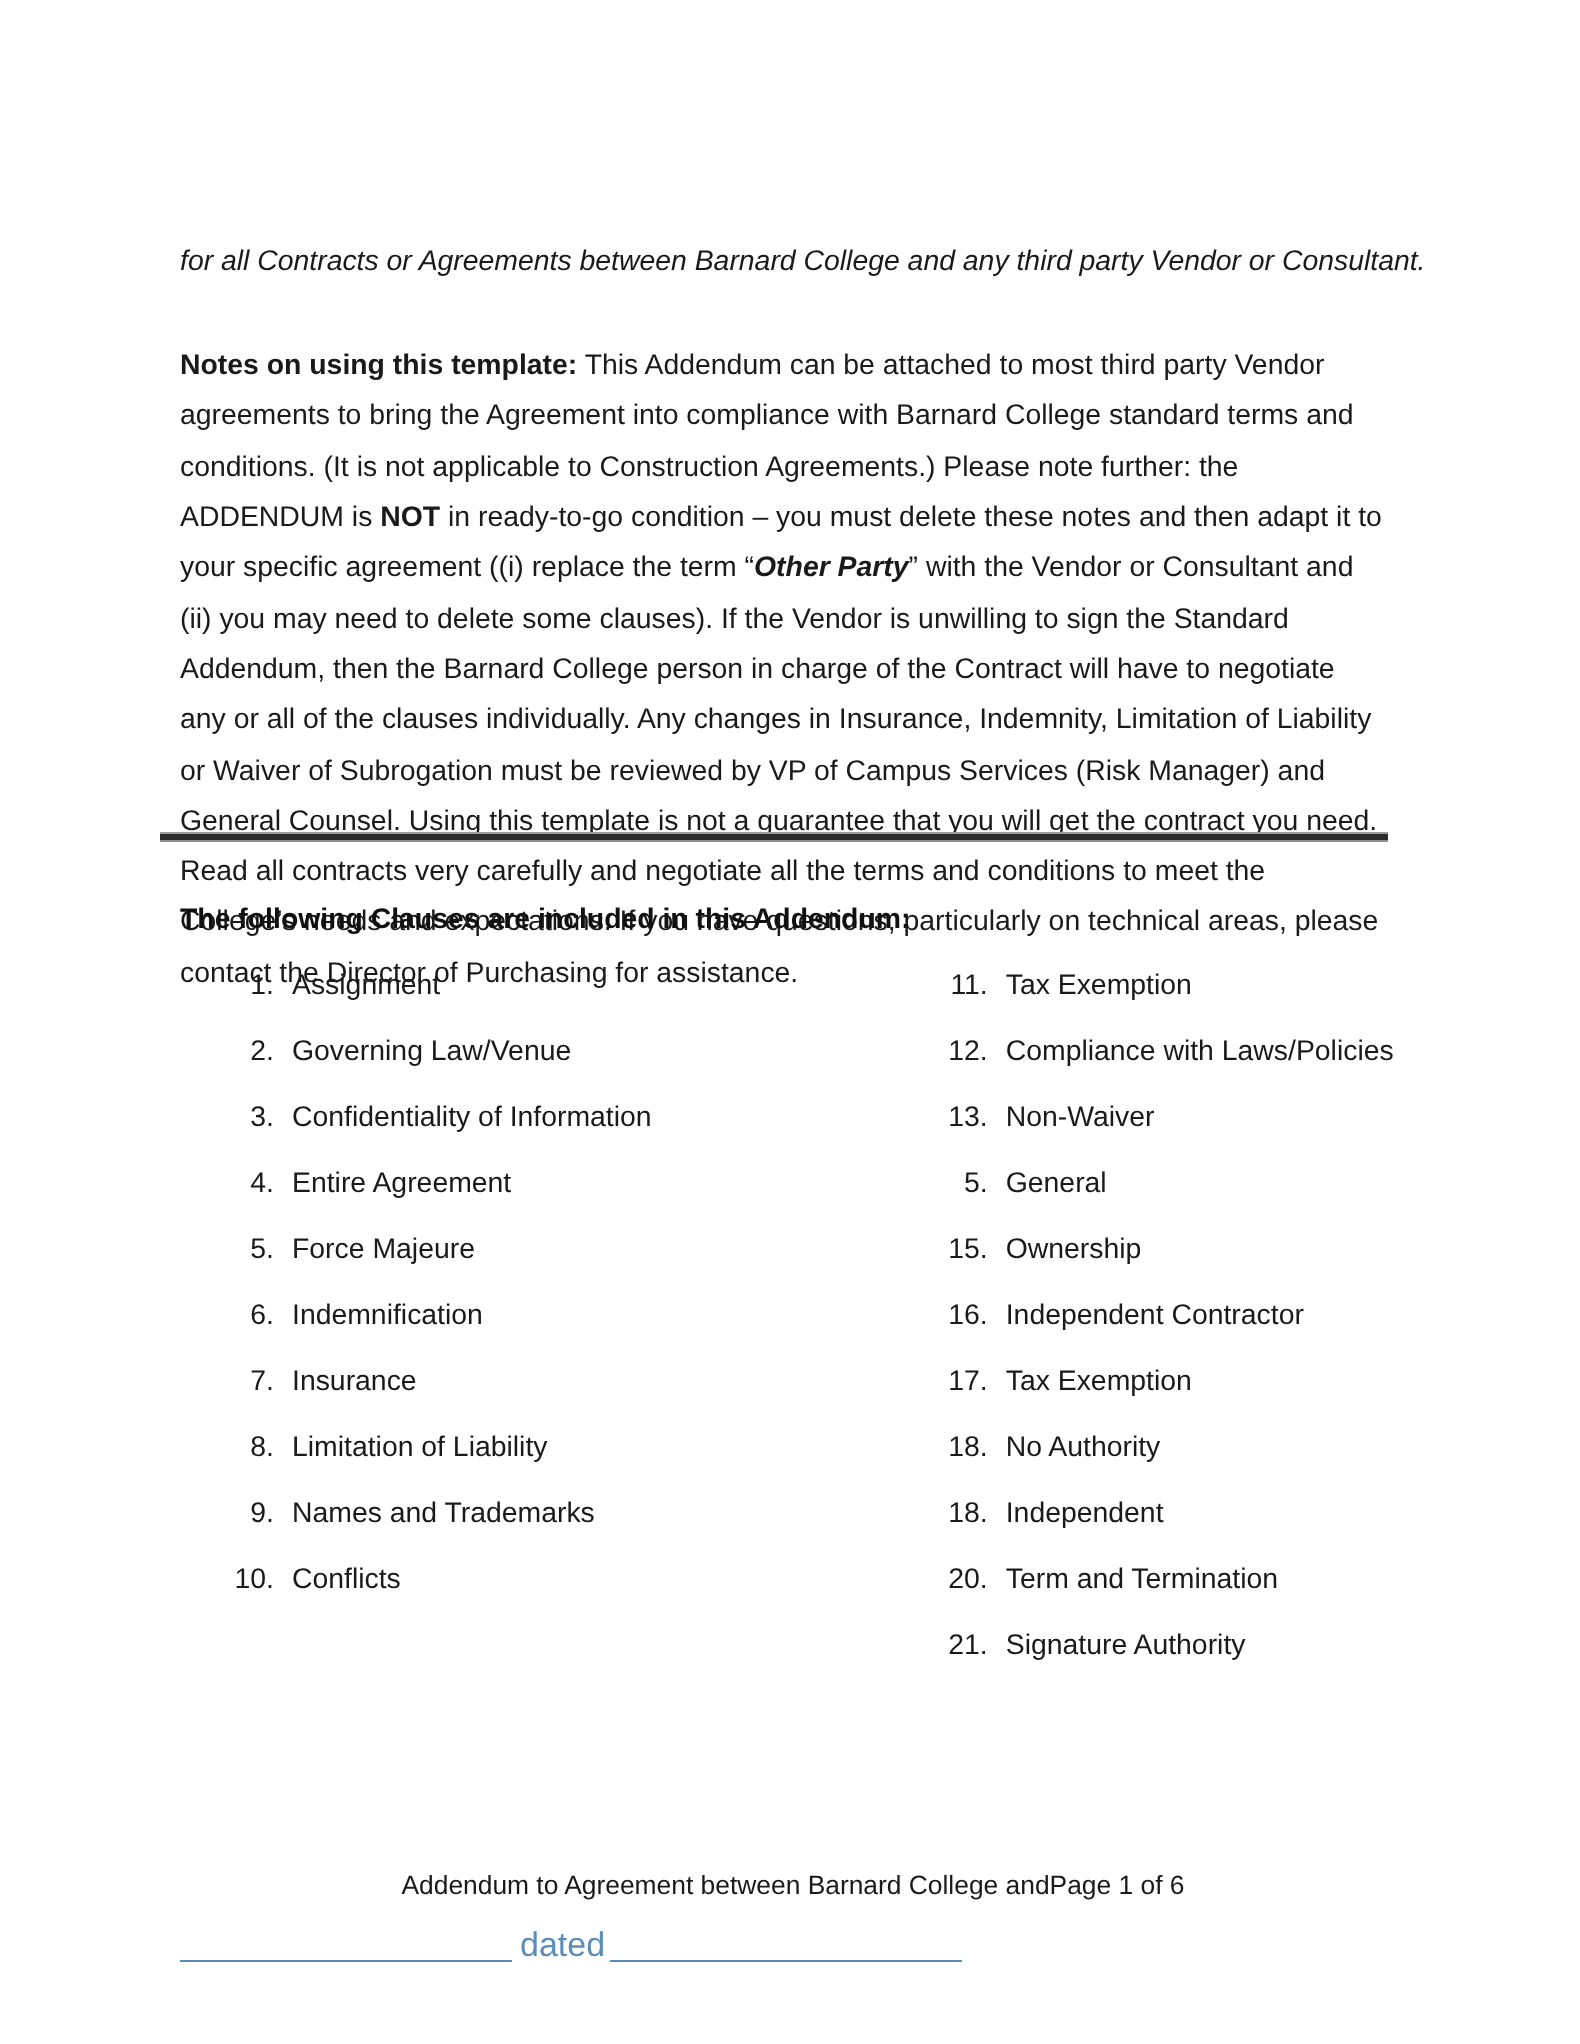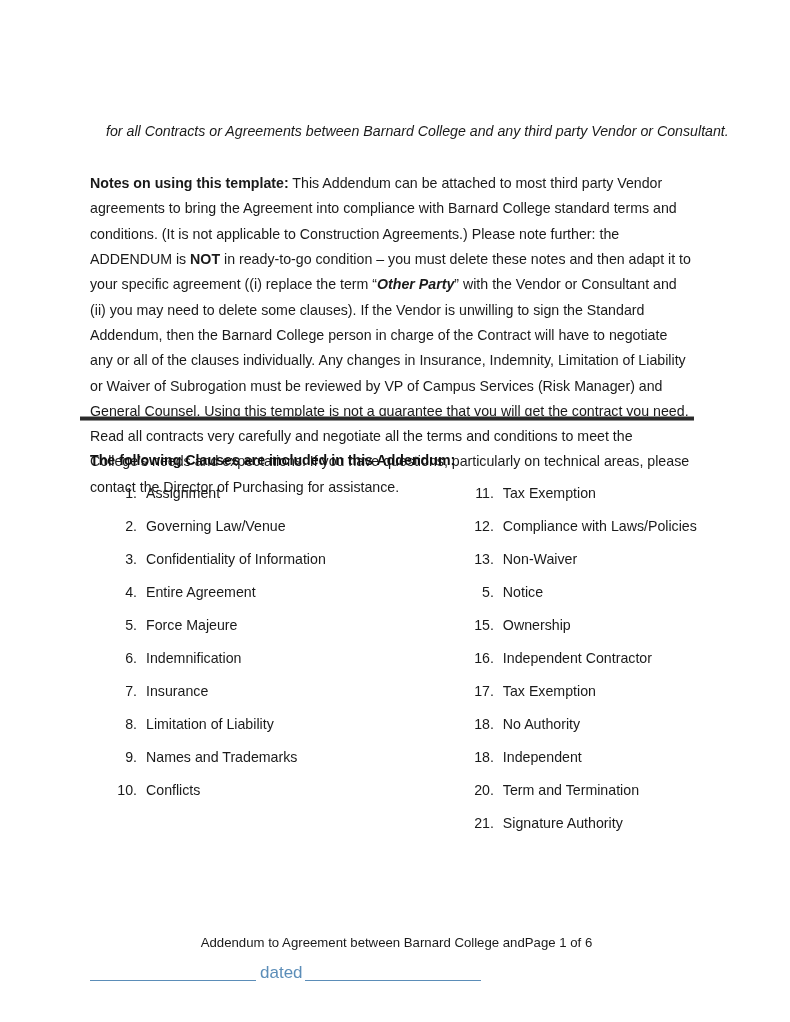--- a/index.html
+++ b/index.html
@@ -39,21 +39,20 @@
   .doc-subtitle {
     position: absolute;
     top: 123px;
     left: 90px;
     width: 614px;
     text-align: center;
     font-size: 14.2px;
     font-style: italic;
     color: #1a1a1a;
     white-space: nowrap;
-    margin-left: 16px;
   }
 
   
   .notes {
     position: absolute;
     top: 157px;
     left: 90px;
     width: 602px;
     font-size: 14.2px;
     line-height: 25.3px;
@@ -227,21 +226,21 @@
         <div class="clause-item">
           <span class="clause-num">12.</span>
           <span class="clause-label">Compliance with Laws/Policies</span>
         </div>
         <div class="clause-item">
           <span class="clause-num">13.</span>
           <span class="clause-label">Non-Waiver</span>
         </div>
         <div class="clause-item">
           <span class="clause-num">5.</span>
-          <span class="clause-label">Notice</span>
+          <span class="clause-label">General</span>
         </div>
         <div class="clause-item">
           <span class="clause-num">15.</span>
           <span class="clause-label">Ownership</span>
         </div>
         <div class="clause-item">
           <span class="clause-num">16.</span>
           <span class="clause-label">Independent Contractor</span>
         </div>
         <div class="clause-item">

